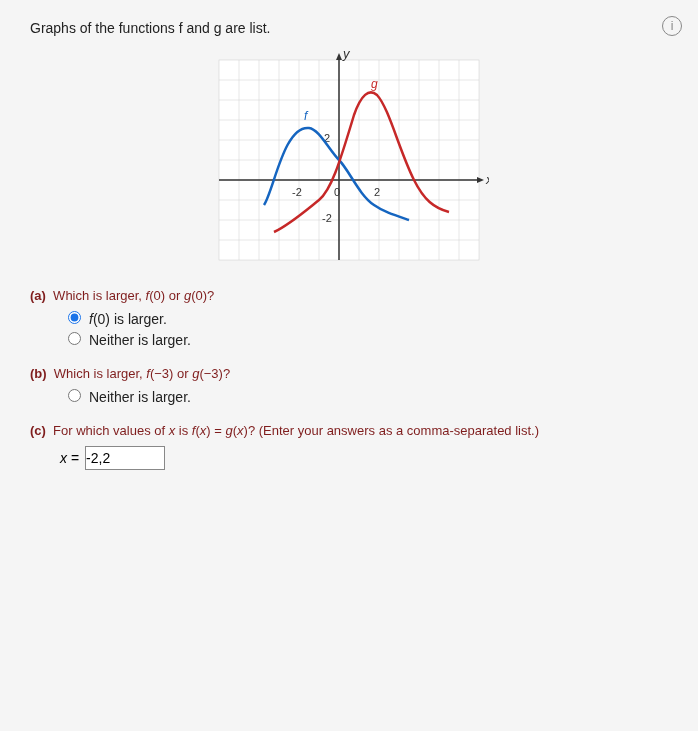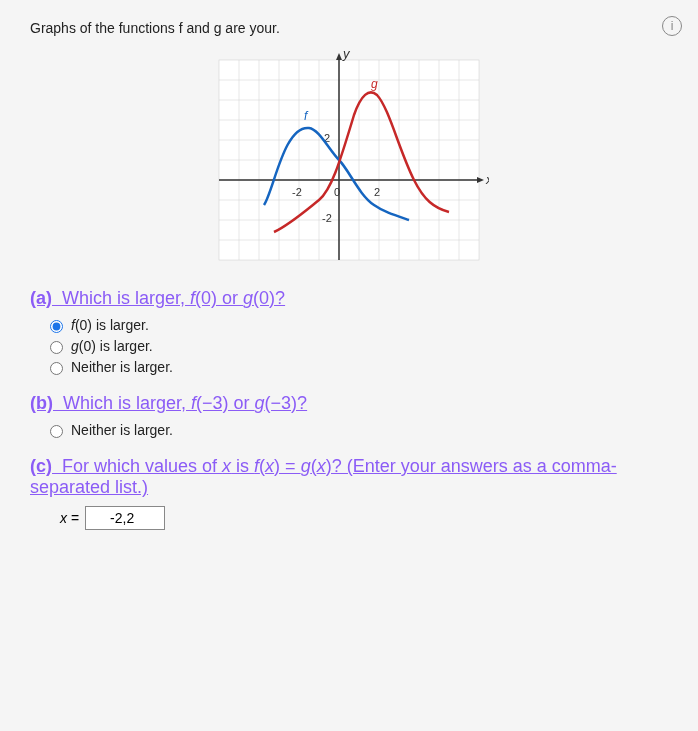--- a/index.html
+++ b/index.html
@@ -28,33 +28,32 @@
       justify-content: center;
       margin-bottom: 18px;
     }
     .graph-svg {
       display: block;
     }
     .question-block {
       margin-bottom: 18px;
     }
     .question-label {
-      font-size: 18px;
-      color: #8b5cf6;
+      font-size: 13px;
+      color: #7f1d1d;
       margin-bottom: 8px;
-      text-decoration: underline;
     }
     .question-label span.part {
       font-weight: bold;
     }
     .option-row {
       display: flex;
-      align-items: flex-end;
+      align-items: flex-start;
       margin-bottom: 5px;
-      margin-left: 20px;
+      margin-left: 38px;
       font-size: 14px;
       color: #222;
     }
     .option-row input[type="radio"] {
       margin-right: 8px;
       accent-color: #1a73e8;
       cursor: pointer;
     }
     .answer-row {
       display: flex;
@@ -62,21 +61,21 @@
       margin-left: 30px;
       margin-top: 8px;
       font-size: 14px;
     }
     .answer-label {
       margin-right: 6px;
       font-size: 14px;
     }
     .answer-input {
       border: 1px solid #888;
-      padding: 3px 24px;
+      padding: 3px 0;
       font-size: 14px;
       width: 80px;
       background: white;
       outline: none;
     }
     .info-icon {
       position: absolute;
       top: 16px;
       right: 16px;
       width: 20px;
@@ -94,21 +93,21 @@
   </style>
 </head>
 <body>
 
 <div class="page">
 
   <div class="info-icon">
     <span>i</span>
   </div>
 
-  <div class="intro-text">Graphs of the functions f and g are your.</div>
+  <div class="intro-text">Graphs of the functions f and g are list.</div>
 
   <div class="graph-container">
     <svg class="graph-svg" width="280" height="220">
 
       <rect x="10" y="10" width="260" height="200" fill="white" stroke="#ccc" stroke-width="0.5"></rect>
 
       <line x1="30" y1="10" x2="30" y2="210" stroke="#ccc" stroke-width="0.5"></line>
       <line x1="50" y1="10" x2="50" y2="210" stroke="#ccc" stroke-width="0.5"></line>
       <line x1="70" y1="10" x2="70" y2="210" stroke="#ccc" stroke-width="0.5"></line>
       <line x1="90" y1="10" x2="90" y2="210" stroke="#ccc" stroke-width="0.5"></line>
@@ -161,24 +160,20 @@
   <div class="question-block">
     <div class="question-label">
       <span class="part">(a)</span>&nbsp;&nbsp;Which is larger, <span class="math-italic">f</span>(0) or <span class="math-italic">g</span>(0)?
     </div>
     <div class="option-row">
       <input type="radio" name="qa" checked="" style="">
       <span><span class="math-italic">f</span>(0) is larger.</span>
     </div>
     <div class="option-row">
       <input type="radio" name="qa" style="">
-      <span><span class="math-italic">g</span>(0) is larger.</span>
-    </div>
-    <div class="option-row">
-      <input type="radio" name="qa" style="">
       <span>Neither is larger.</span>
     </div>
   </div>
 
   <div class="question-block">
     <div class="question-label">
       <span class="part">(b)</span>&nbsp;&nbsp;Which is larger, <span class="math-italic">f</span>(−3) or <span class="math-italic">g</span>(−3)?
     </div>
     <div class="option-row">
       <input type="radio" name="qb" style="">

